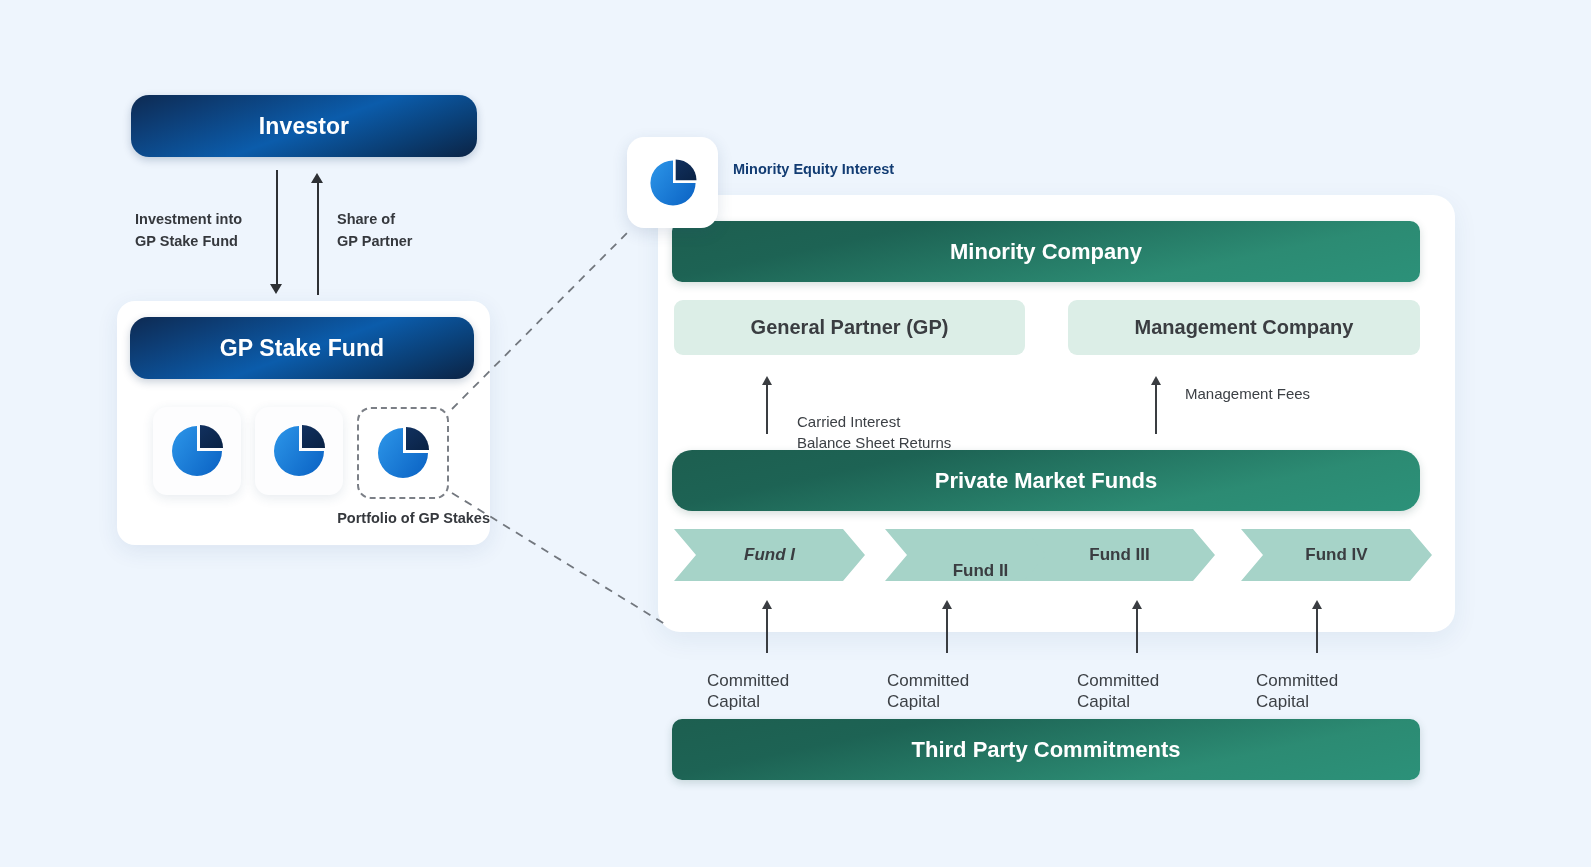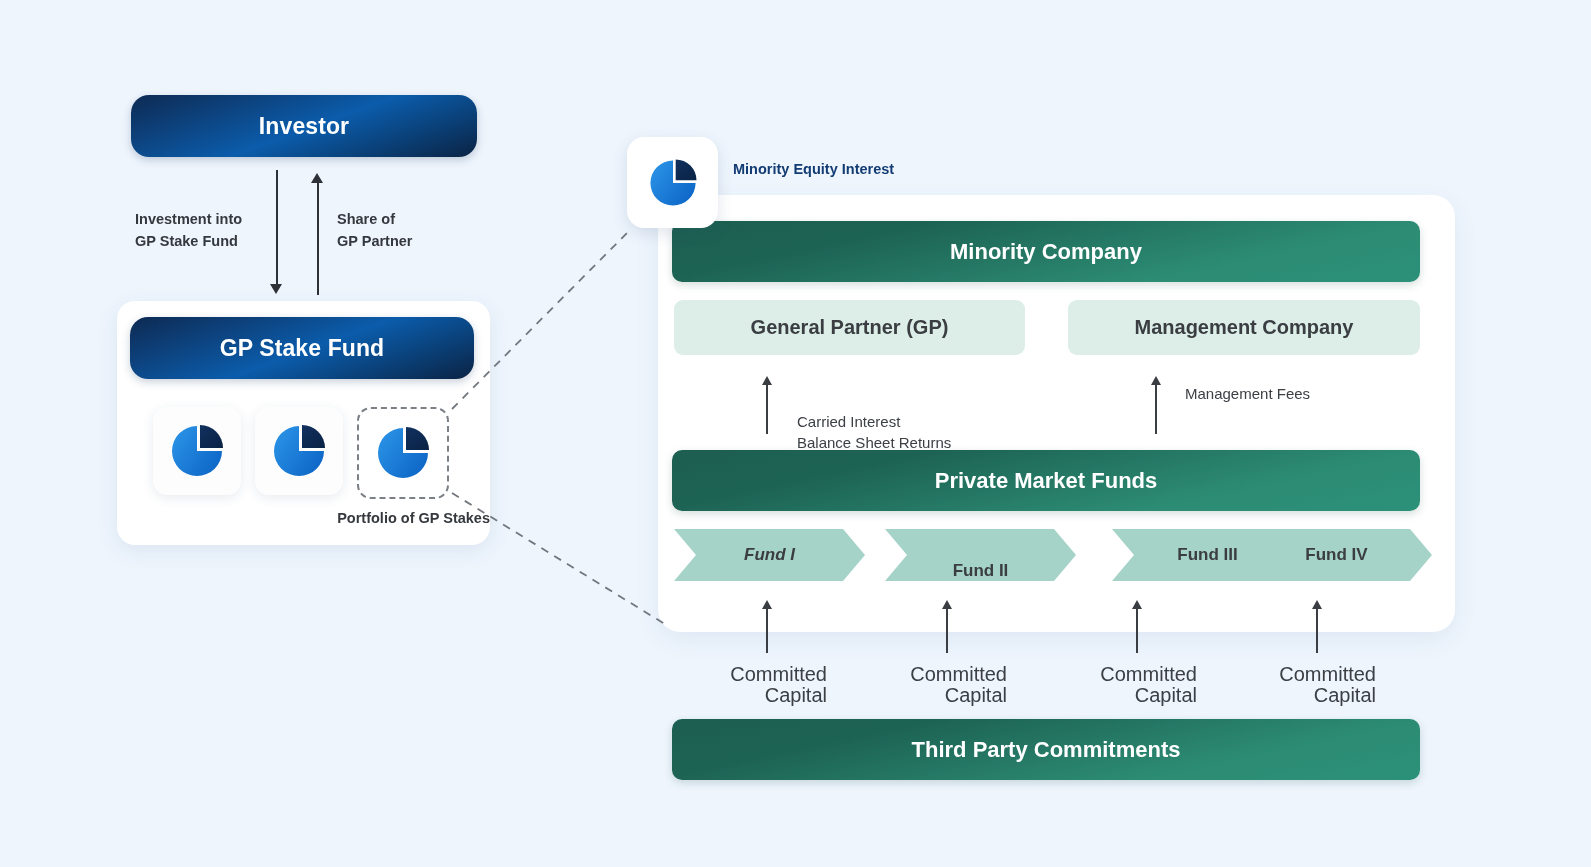--- a/index.html
+++ b/index.html
@@ -138,21 +138,21 @@
   }
 
   .teal-bar {
     border-radius: 10px;
     display: flex; align-items: center; justify-content: center;
     color: #ffffff; font-weight: bold; font-size: 22px;
     background: linear-gradient(168deg, #1d5f50 0%, #1d6354 26%, #2c8b73 72%, #2c9179 100%);
     box-shadow: 0 3px 9px rgba(20,70,60,.18);
   }
   #holding-company { left: 672px; top: 221px; width: 748px; height: 61px; }
-  #private-market-funds { left: 672px; top: 450px; width: 748px; height: 61px; }
+  #private-market-funds { left: 672px; top: 450px; width: 748px; height: 61px; border-radius: 20px; }
   #third-party { left: 672px; top: 719px; width: 748px; height: 61px; }
 
   .mint-box {
     background: #dceee7;
     border-radius: 9px;
     display: flex; align-items: center; justify-content: center;
     color: #3a3d41; font-weight: bold; font-size: 20px;
   }
   #gp-box { left: 674px; top: 300px; width: 351px; height: 55px; }
   #mgmt-box { left: 1068px; top: 300px; width: 352px; height: 55px; }
@@ -165,25 +165,26 @@
     color: #3a3d41;
     font-weight: bold;
     font-size: 17px;
     display: flex; align-items: center; justify-content: center;
     clip-path: polygon(0 0, calc(100% - 22px) 0, 100% 50%, calc(100% - 22px) 100%, 0 100%, 22px 50%);
   }
 
   .cc-label {
     position: absolute;
     width: 120px;
-    text-align: right;
-    font-size: 20px;
+    text-align: left;
+    font-size: 17px;
     color: #3c4045;
     line-height: 21px;
     white-space: pre-line;
+    margin-top: 6px;
   }
 
   
   #connector-svg { position: absolute; left: 0; top: 0; width: 1591px; height: 867px; pointer-events: none; z-index: 4; }
 </style>
 </head>
 <body>
 
 <div id="stage">
 
@@ -277,21 +278,21 @@
   <div class="abs teal-bar" id="private-market-funds">
     <span>Private Market Funds</span>
   </div>
 
   <div class="fund-chevron" style="left:674px; width:191px;font-style:italic;">
     <span>Fund I</span>
   </div>
   <div class="fund-chevron" style="left:885px; width:191px;align-items:flex-end;">
     <span>Fund II</span>
   </div>
-  <div class="fund-chevron" style="left:1112px; width:191px;text-align:right;">
+  <div class="fund-chevron" style="left:1024px; width:191px;text-align:right;">
     <span>Fund III</span>
   </div>
   <div class="fund-chevron" style="left:1241px; width:191px;">
     <span>Fund IV</span>
   </div>
 
   <div class="abs thin-line" style="left:766px; top:608px; height:45px;"></div>
   <div class="thin-up-head" style="left:762px; top:600px;"></div>
   <div class="cc-label" style="left:707px; top:664px;">Committed
 Capital</div>

